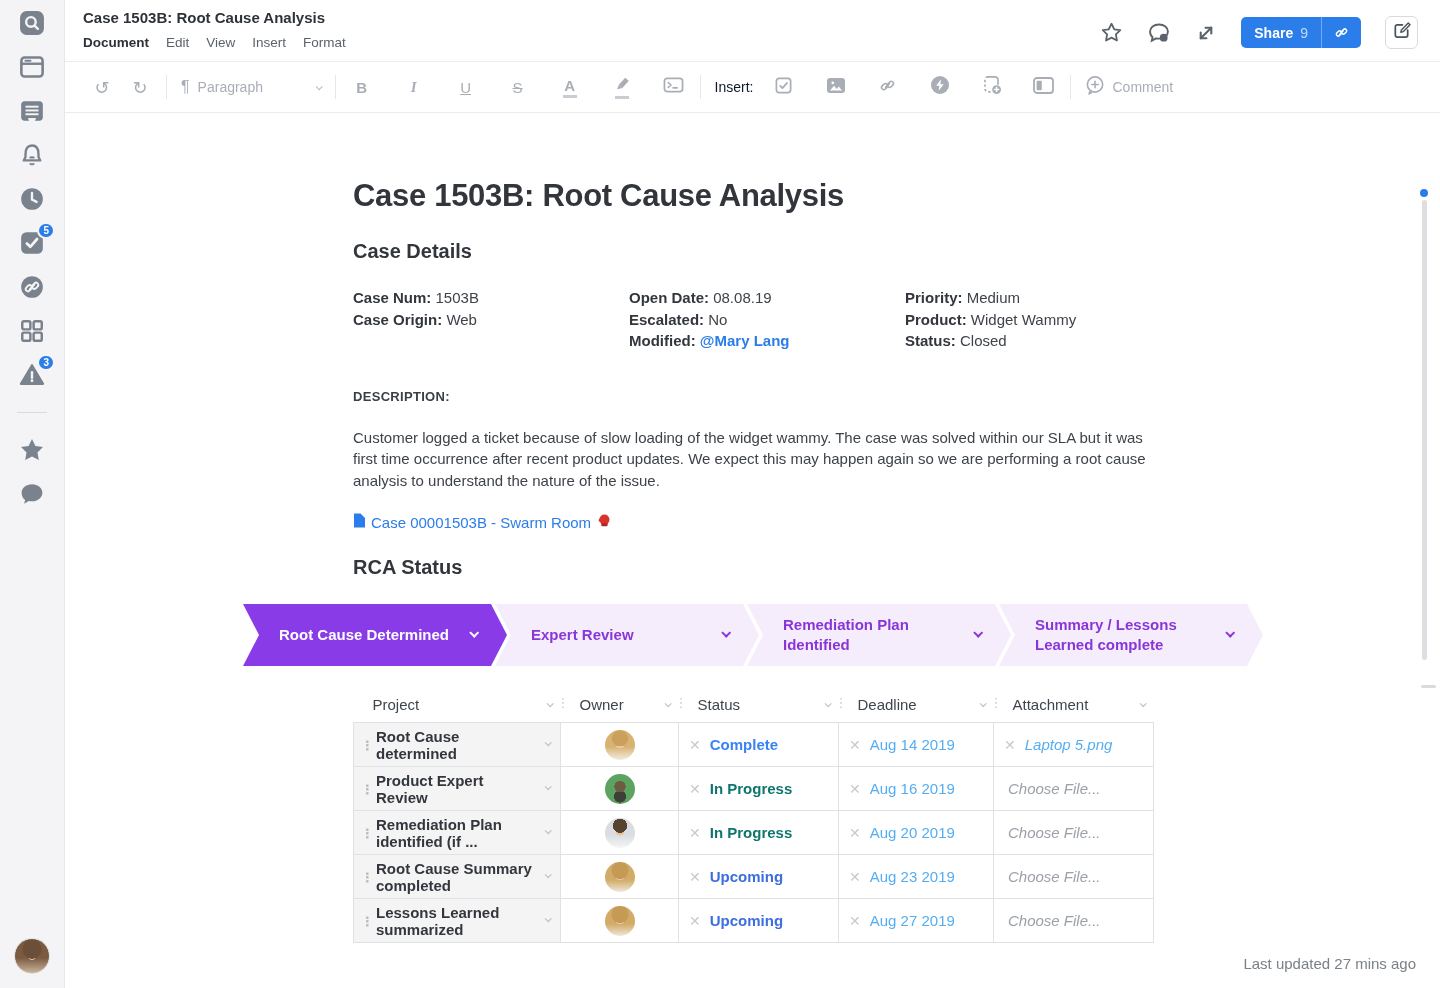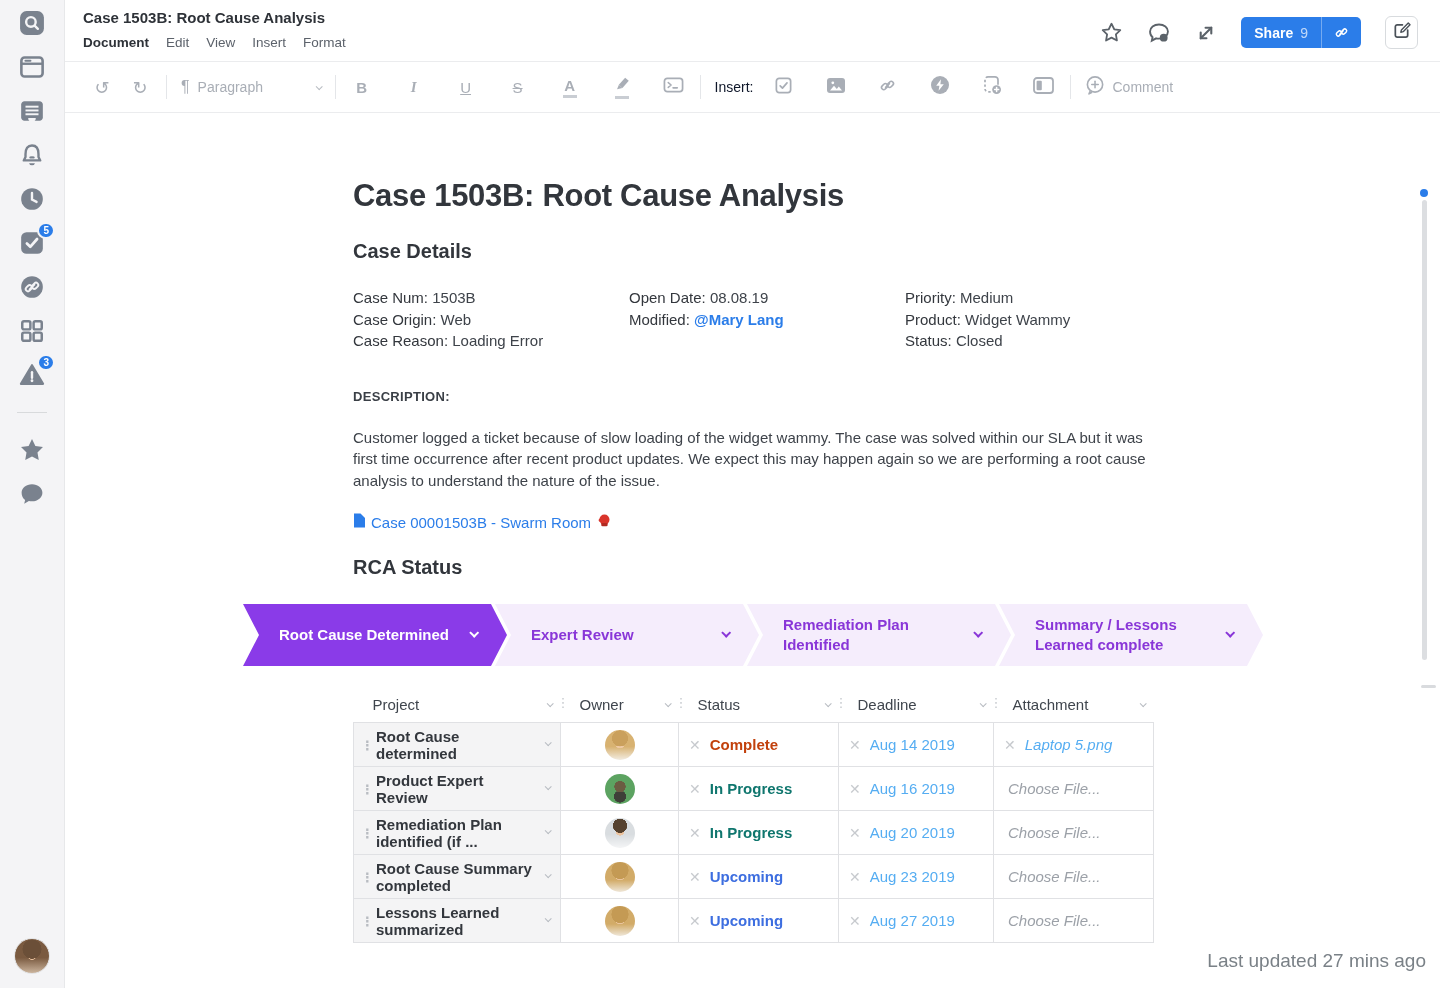--- a/index.html
+++ b/index.html
@@ -56,21 +56,21 @@
 
   
   .docarea { position:relative; flex:1; background:#fff; overflow:hidden; }
   .content { margin-left:288px; width:800px; padding-top:64px; }
   h1.doc-h1 { font-size:31px; font-weight:700; color:#32363C; letter-spacing:-0.3px; line-height:38px; }
   h2.doc-h2 { font-size:20px; font-weight:700; color:#32363C; margin-top:25px; }
   .details { display:flex; margin-top:24px; }
   .dcol { width:276px; }
   .dcol:last-child { flex:1; }
   .dfield { font-size:15px; color:#3E434A; line-height:21.5px; }
-  .dlabel { font-weight:400; color:#33373D; }
+  .dlabel { font-weight:700; color:#33373D; }
   .dlabel::after { content:":"; }
   .link-val { color:#2B7DE9; cursor:pointer;font-weight:bold; }
   .desc-label { margin-top:37px; font-size:13px; font-weight:700; letter-spacing:.3px; color:#3A3F46; }
   .desc-text { margin-top:23px; font-size:15px; line-height:21.5px; color:#3E434A; }
   .related-label { margin-top:41px; font-size:13px; font-weight:700; letter-spacing:.3px; color:#3A3F46; }
   .related-link { margin-top:22px; display:flex; align-items:center; gap:5px; font-size:15px; color:#2B7DE9; cursor:pointer; width:max-content;justify-content:flex-end; }
   .rca-h2 { margin-top:27px; }
 
   
   .stages { margin-left:178px; width:1020px; height:62px; display:flex; margin-top:25px; }
@@ -93,29 +93,29 @@
   td.proj .drag { position:absolute; left:7px; top:50%; transform:translateY(-50%); color:#B8BCC2; font-size:13px; }
   td.proj .pcaret { position:absolute; right:10px; top:50%; margin-top:-4px; }
   td.owner-cell { text-align:center; }
   .avatar { width:30px; height:30px; border-radius:50%; display:inline-block; vertical-align:middle; }
   .av-blonde  { background: radial-gradient(circle at 50% 28%, #caa05c 0 30%, transparent 31%), radial-gradient(circle at 50% 46%, #eec9a3 0 20%, transparent 21%), linear-gradient(180deg,#d8b271 0 55%, #f2ece1 100%); }
   .av-blonde2 { background: radial-gradient(circle at 50% 28%, #c49a54 0 32%, transparent 33%), radial-gradient(circle at 50% 46%, #eac49c 0 20%, transparent 21%), linear-gradient(180deg,#d2ab68 0 60%, #efe7d9 100%); }
   .av-green   { background: radial-gradient(circle at 50% 42%, #6b5c42 0 24%, transparent 25%), radial-gradient(circle at 50% 75%, #3e4038 0 22%, transparent 23%), linear-gradient(180deg,#5CA361 0 100%); }
   .av-man     { background: radial-gradient(circle at 50% 26%, #56422f 0 26%, transparent 27%), radial-gradient(circle at 50% 44%, #ecc4a0 0 19%, transparent 20%), linear-gradient(180deg,#d9dde0 0 55%, #f4f5f6 100%); }
   .xmark { color:#C7CACE; font-size:14px; margin-right:9px; cursor:pointer; }
   .st-text { font-weight:700; }
-  .st-green .st-text { color:#c2410c;text-align:right; }
+  .st-green .st-text { color:#3b82f6;text-align:right; }
   .st-orange .st-text { color:#0f766e; }
   .st-blue .st-text { color:#3D6EE0; }
   .dl-text { color:#55ADF2; }
   .att .att-text { font-style:italic; }
   .att.att-file .att-text { color:#55ADF2; }
   .att.att-placeholder .att-text { color:#9CA1A8; padding-left:4px; }
 
-  .last-updated { position:absolute; right:14px; bottom:16px; font-size:19px; color:#7A8187; }
+  .last-updated { position:absolute; right:24px; bottom:16px; font-size:15px; color:#7A8187; }
   .v-scrollbar { position:absolute; right:13px; top:87px; width:5px; height:460px; background:#DCDEE1; border-radius:3px; cursor:pointer; }
   .presence-dot { position:absolute; right:12px; top:76px; width:8px; height:8px; border-radius:50%; background:#2B7DE9; }
   .h-scrollbar { position:absolute; right:4px; top:572px; width:15px; height:3px; background:#D9DBDE; border-radius:2px; cursor:pointer; }
 </style>
 </head>
 <body>
 
 <div class="app">
 
   <aside class="sidebar">
@@ -403,24 +403,24 @@
 
     <div class="docarea">
       <div class="content">
         <h1 class="doc-h1">Case 1503B: Root Cause Analysis</h1>
         <h2 class="doc-h2">Case Details</h2>
 
         <div class="details">
           <div class="dcol">
             <div class="dfield"><span class="dlabel">Case Num</span> <span>1503B</span></div>
             <div class="dfield"><span class="dlabel">Case Origin</span> <span>Web</span></div>
-            <div class="dfield"><span class="dlabel">Case Reason</span> <span>Loading Error</span></div>
           </div>
           <div class="dcol">
             <div class="dfield"><span class="dlabel">Open Date</span> <span>08.08.19</span></div>
+            <div class="dfield"><span class="dlabel">Escalated</span> <span>No</span></div>
             <div class="dfield"><span class="dlabel">Modified</span> <span class="link-val">@Mary Lang</span></div>
           </div>
           <div class="dcol">
             <div class="dfield"><span class="dlabel">Priority</span> <span>Medium</span></div>
             <div class="dfield"><span class="dlabel">Product</span> <span>Widget Wammy</span></div>
             <div class="dfield"><span class="dlabel">Status</span> <span>Closed</span></div>
           </div>
         </div>
 
         <div class="desc-label">DESCRIPTION:</div>

